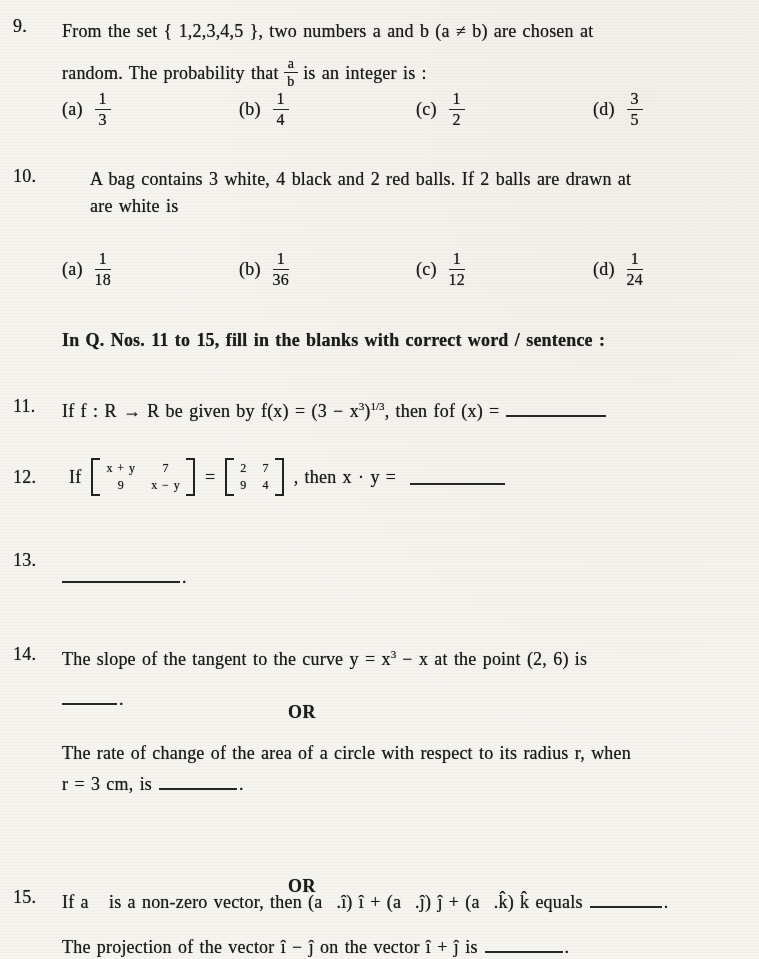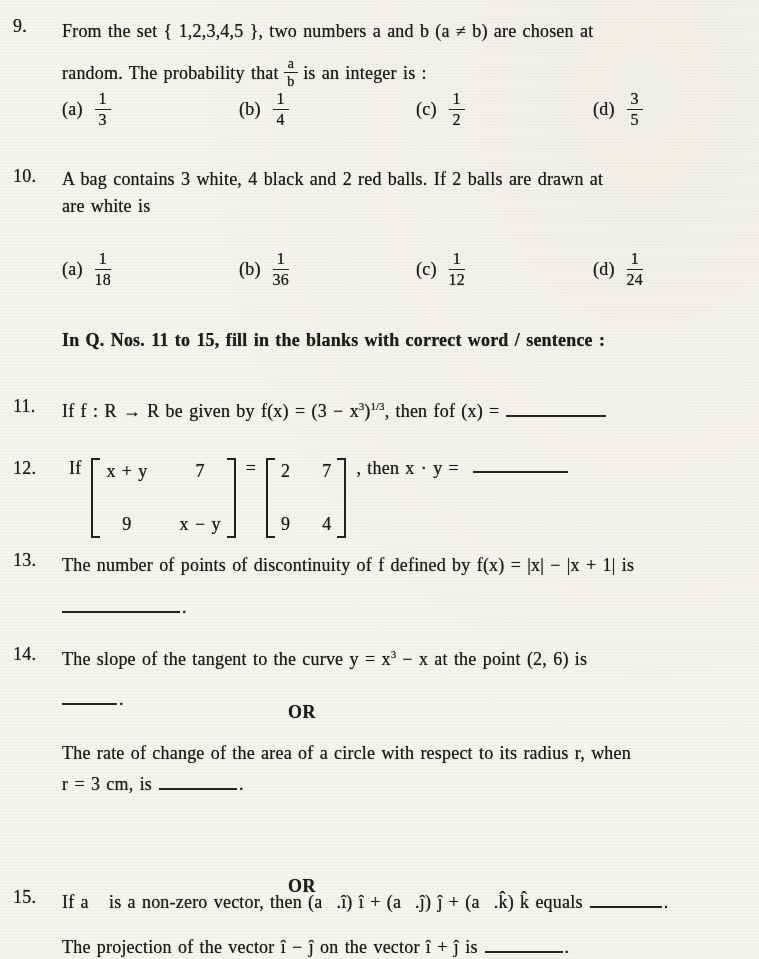--- a/index.html
+++ b/index.html
@@ -54,29 +54,29 @@
   }
   .w55 { width: 55px; } .w72 { width: 72px; } .w78 { width: 78px; }
   .w95 { width: 95px; } .w100 { width: 100px; } .w118 { width: 118px; }
   .period { margin-left: 2px; }
   
   sup.sup { font-size: 11px; letter-spacing: 0; line-height: 0; }
   
   .bold { font-weight: 700; }
   .or-row { left: 0; width: 604px; text-align: center; font-weight: 700; letter-spacing: 0.5px; }
   
-  .mathrow { display: flex; align-items: flex-start; gap: 7px; }
+  .mathrow { display: flex; align-items: center; gap: 7px; }
   .matrix { display: inline-flex; align-items: stretch; margin: 0 3px; }
   .mb { width: 7px; flex: 0 0 7px; }
   .mb.l { border-left: 2px solid #222; border-top: 2px solid #222; border-bottom: 2px solid #222; }
   .mb.r { border-right: 2px solid #222; border-top: 2px solid #222; border-bottom: 2px solid #222; }
   .mcells {
     display: grid; grid-template-columns: auto auto;
     column-gap: 16px; row-gap: 2px;
-    padding: 3px 6px; font-size: 18px; text-align: center; align-items: center; gap: 32px;
+    padding: 3px 6px; font-size: 12px; text-align: center; align-items: center;
   }
 </style>
 </head>
 <body>
 
 <div class="page">
 
   <div class="abs qrow" style="top:16px; left:13px; right:14px;">
     <span class="qnum">9.</span>
     <div class="qbody">
@@ -112,21 +112,21 @@
     </div>
     <div class="option">
       <span>(d)</span>
       <span class="frac opt">
           <span class="num">3</span>
           <span class="den">5</span>
         </span>
     </div>
   </div>
 
-  <div class="abs qrow" style="top:166px; left:13px; right:14px;">
+  <div class="abs qrow" style="top:166px; left:13px; right:14px;gap:28px;">
     <span class="qnum">10.</span>
     <div class="qbody">
       <p class="qline sp">A bag contains 3 white, 4 black and 2 red balls. If 2 balls are drawn at</p>
       <p class="qline sp">are white is</p>
     </div>
   </div>
 
   <div class="abs options" style="top:250px; left:62px;">
     <div class="option">
       <span>(a)</span>
@@ -191,21 +191,20 @@
       </span>
       <span class="mb r"></span>
     </span>
     <span>, then x · y =</span>
     <span class="blank w95"></span>
   </div>
 
   <div class="abs qrow" style="top:550px; left:13px; right:14px;">
     <span class="qnum">13.</span>
     <div class="qbody">
-      <p class="qline">The number of points of discontinuity of f defined by f(x) = |x| − |x + 1| is</p>
       <p class="qline" style="margin-top:12px;"><span class="blank w118" style="margin-left:0;"></span><span class="period">.</span></p>
     </div>
   </div>
 
   <div class="abs qrow" style="top:644px; left:13px; right:14px;">
     <span class="qnum">14.</span>
     <div class="qbody">
       <p class="qline"><span>The slope of the tangent to the curve y = x</span><sup class="sup">3</sup><span> − x at the point (2, 6) is</span></p>
       <p class="qline" style="margin-top:10px;"><span class="blank w55" style="margin-left:0;"></span><span class="period">.</span></p>
     </div>

